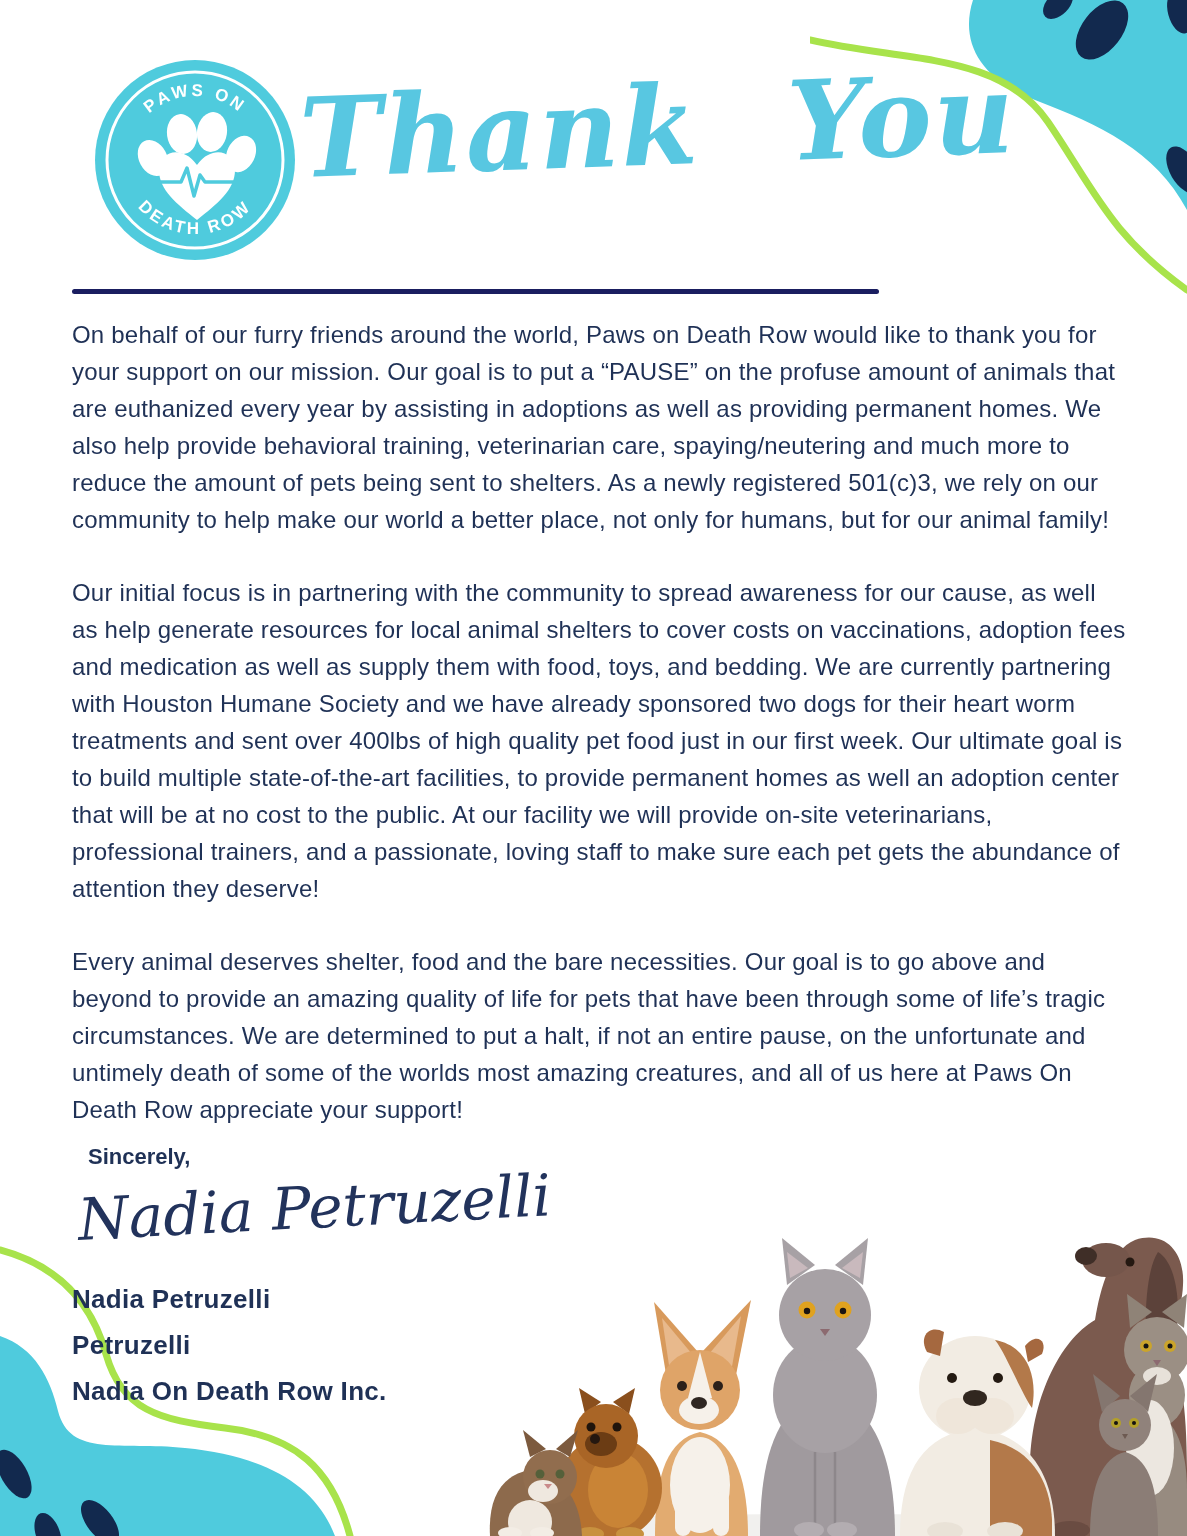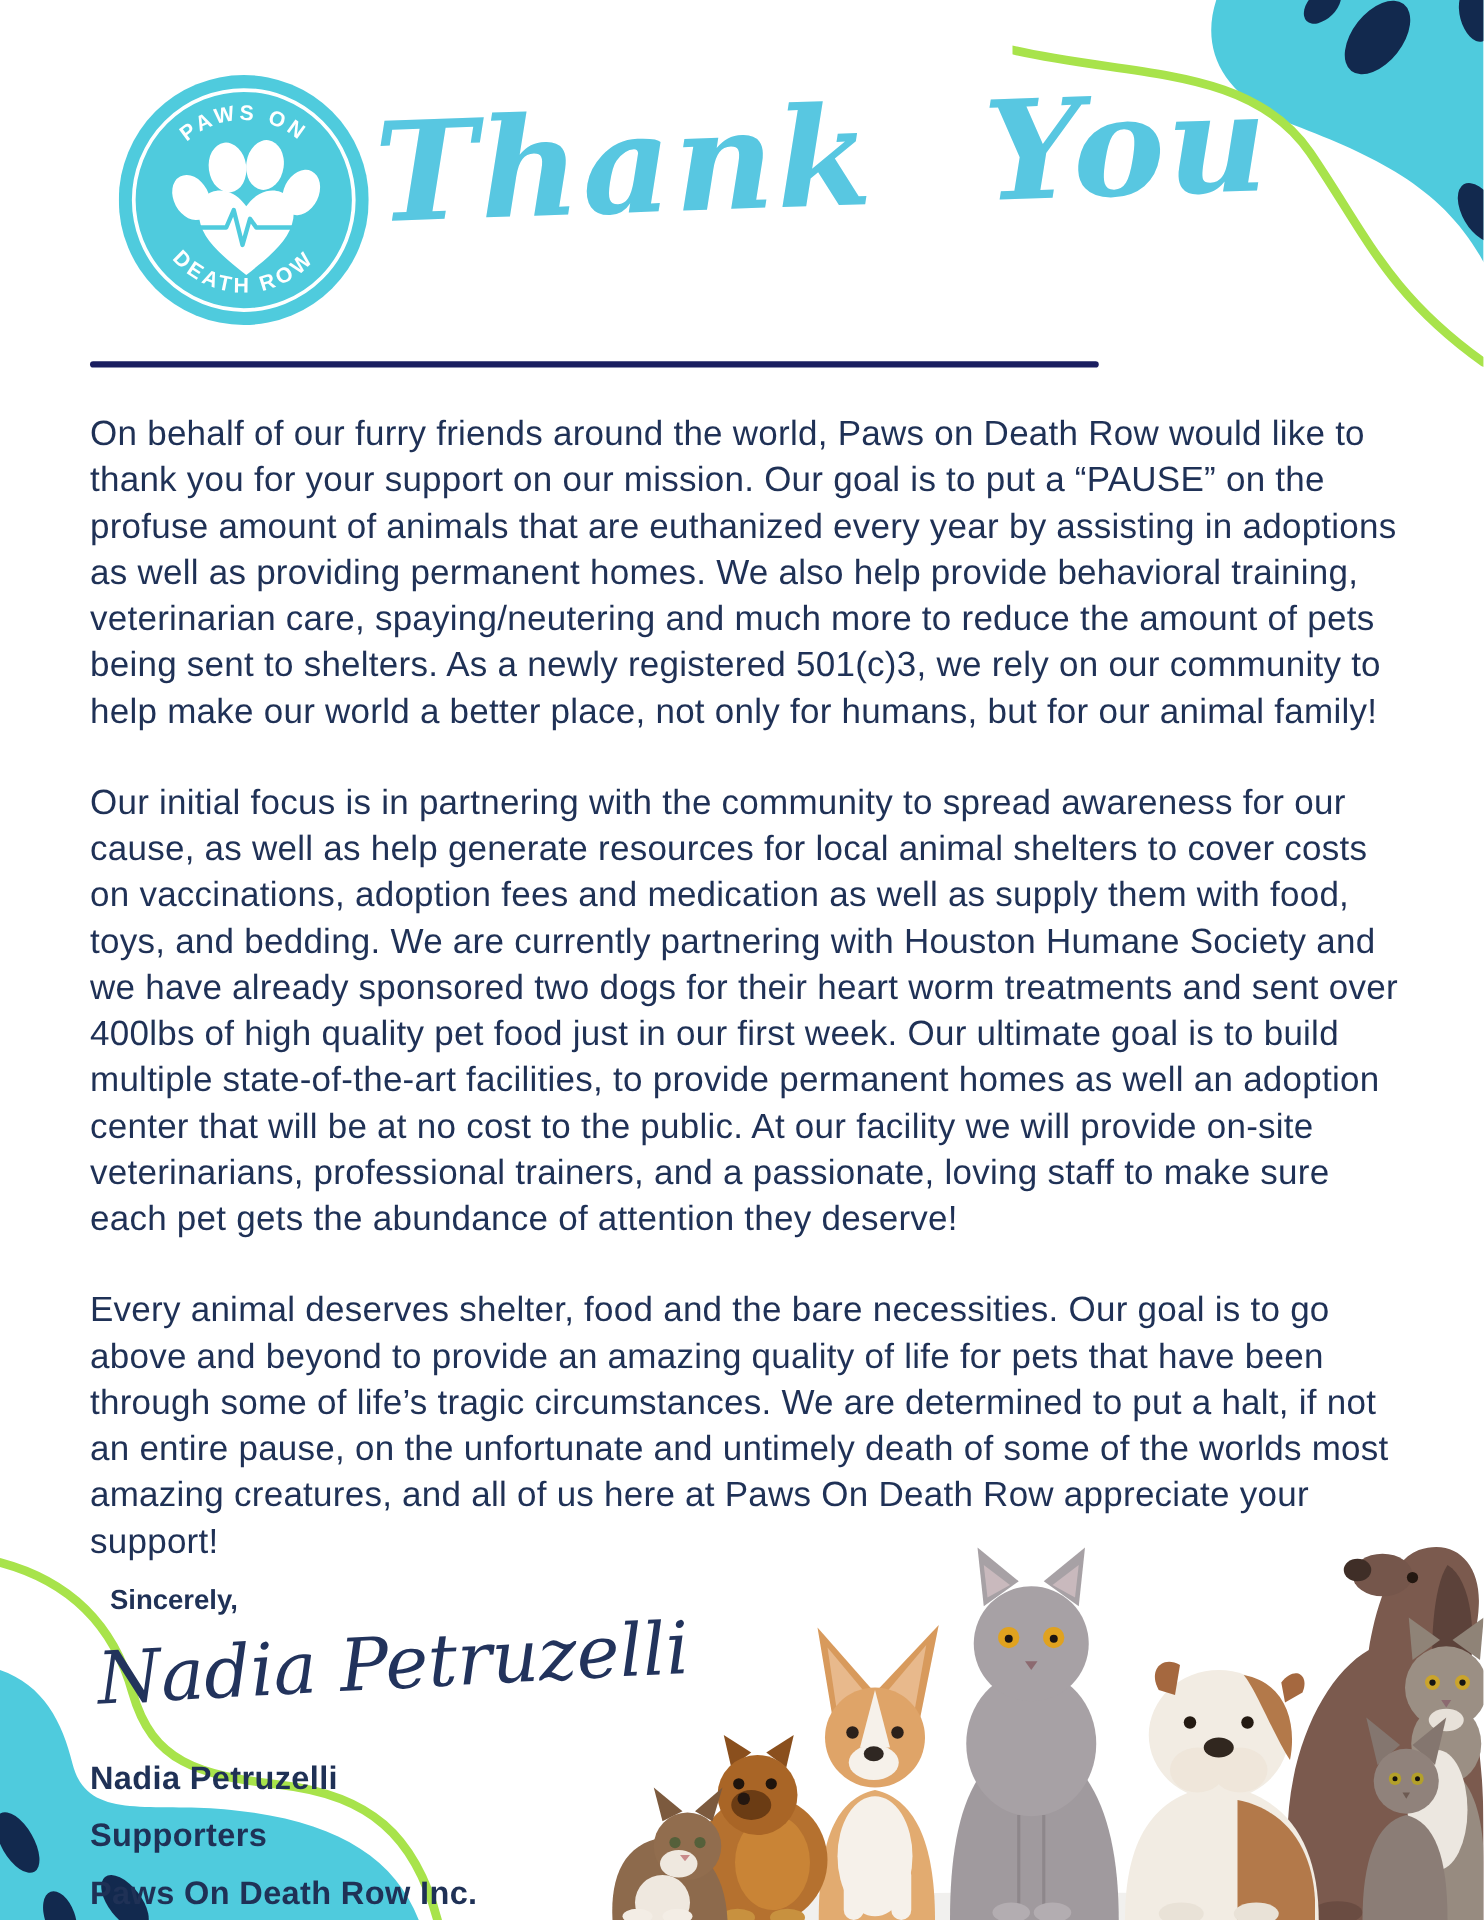--- a/index.html
+++ b/index.html
@@ -10,21 +10,21 @@
   .decor-bl{bottom:0;left:0;}
   .logo{position:absolute;left:95px;top:60px;z-index:1;}
   .title{position:absolute;left:300px;top:74px;z-index:1;
          font-family:"DejaVu Serif",serif;font-style:italic;font-weight:700;
          font-size:110px;color:#58c7e1;word-spacing:48px;letter-spacing:2px;
          transform:rotate(-2deg);transform-origin:left center;white-space:nowrap;}
   .separator{position:absolute;left:72px;top:289px;width:807px;height:5px;
              background:#1a1e60;border-radius:3px;z-index:2;}
   .content{position:absolute;left:72px;top:316px;width:1056px;color:#1f3156;z-index:2;}
   .greeting{font-size:28px;font-weight:700;margin:0 0 18px 0;letter-spacing:.3px;}
-  .para{font-size:28px;line-height:37px;margin:12px 0 36px 0;letter-spacing:.2px;}
+  .para{font-size:24px;line-height:37px;margin:0 0 36px 0;letter-spacing:.2px;}
   .closing{font-size:22px;font-weight:600;margin:16px;}
   .sig-script{font-family:"DejaVu Serif",serif;font-style:italic;font-size:58px;
               color:#22335c;transform:rotate(-3deg);transform-origin:left center;
               margin:12px 0 22px 6px;white-space:nowrap;}
   .signer div{font-size:26px;font-weight:700;line-height:46px;letter-spacing:.3px;}
   .pets{position:absolute;right:0;bottom:0;z-index:1;pointer-events:none;}
 </style>
 </head>
 <body>
 
@@ -79,22 +79,22 @@
   <div class="separator"></div>
 
   <div class="content">
     <p class="para">On behalf of our furry friends around the world, Paws on Death Row would like to thank you for your support on our mission. Our goal is to put a “PAUSE” on the profuse amount of animals that are euthanized every year by assisting in adoptions as well as providing permanent homes. We also help provide behavioral training, veterinarian care, spaying/neutering and much more to reduce the amount of pets being sent to shelters. As a newly registered 501(c)3, we rely on our community to help make our world a better place, not only for humans, but for our animal family!</p>
     <p class="para">Our initial focus is in partnering with the community to spread awareness for our cause, as well as help generate resources for local animal shelters to cover costs on vaccinations, adoption fees and medication as well as supply them with food, toys, and bedding. We are currently partnering with Houston Humane Society and we have already sponsored two dogs for their heart worm treatments and sent over 400lbs of high quality pet food just in our first week. Our ultimate goal is to build multiple state-of-the-art facilities, to provide permanent homes as well an adoption center that will be at no cost to the public. At our facility we will provide on-site veterinarians, professional trainers, and a passionate, loving staff to make sure each pet gets the abundance of attention they deserve!</p>
     <p class="para" style="margin-bottom:8px">Every animal deserves shelter, food and the bare necessities. Our goal is to go above and beyond to provide an amazing quality of life for pets that have been through some of life’s tragic circumstances. We are determined to put a halt, if not an entire pause, on the unfortunate and untimely death of some of the worlds most amazing creatures, and all of us here at Paws On Death Row appreciate your support!</p>
     <div class="closing">Sincerely,</div>
     <div class="sig-script">Nadia Petruzelli</div>
     <div class="signer">
       <div>Nadia Petruzelli</div>
-      <div>Supporters</div>
-      <div>Paws On Death Row Inc.</div>
+      <div>Petruzelli</div>
+      <div>Nadia On Death Row Inc.</div>
     </div>
   </div>
 
   <svg class="pets" width="757" height="346" viewBox="0 0 757 346">
     <ellipse cx="400" cy="336" rx="340" ry="12" fill="#f1f0ee"></ellipse>
 
     <g>
       <path d="M600,346 L600,280 C600,210 630,150 665,130 C670,100 680,60 705,50 C735,40 755,62 753,95 C752,120 742,140 730,150 C760,180 757,250 757,346 Z" fill="#7b5a4e"></path>
       <path d="M728,62 C748,74 752,120 744,158 C738,184 720,182 717,158 C714,128 716,80 728,62 Z" fill="#5c423a"></path>
       <ellipse cx="676" cy="70" rx="24" ry="17" fill="#75564b"></ellipse>

